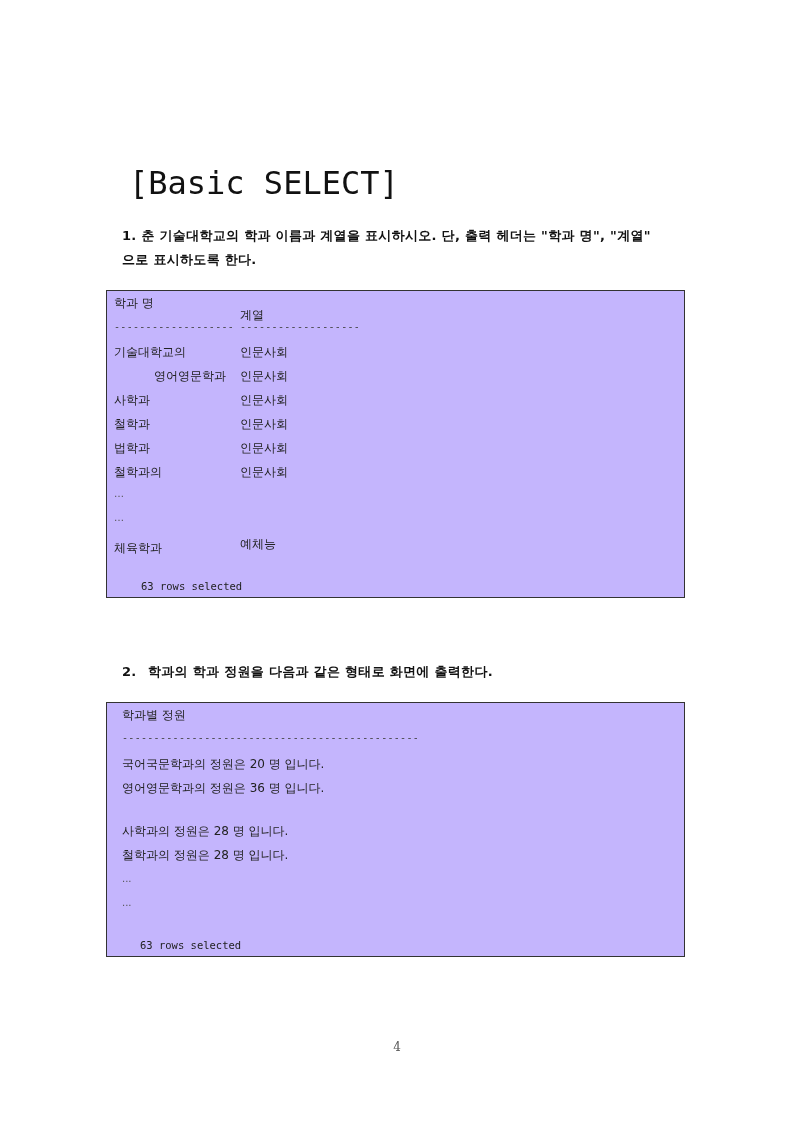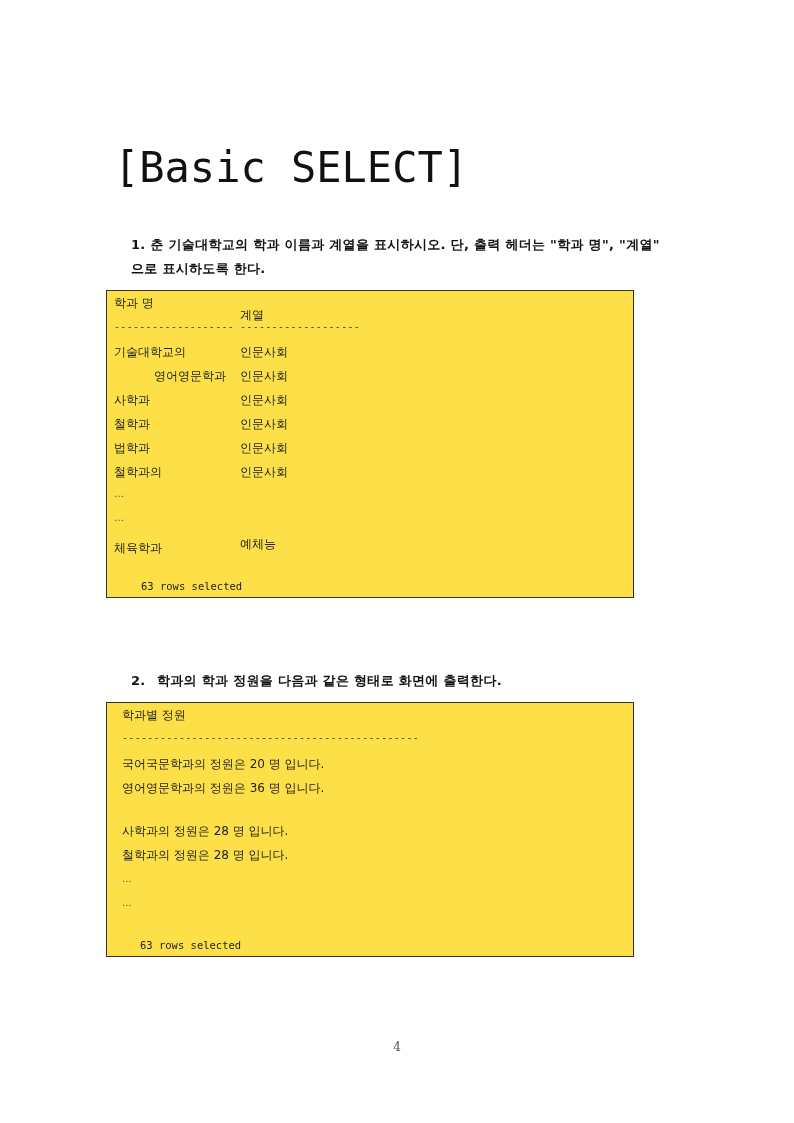--- a/index.html
+++ b/index.html
@@ -12,49 +12,49 @@
       height: 1123px;
       position: relative;
       overflow: hidden;
       color: #000;
     }
     .section-title {
       position: absolute;
       left: 114px;
       top: 146px;
       font-family: "DejaVu Sans Mono", monospace;
-      font-size: 42px;
+      font-size: 32px;
       line-height: 44px;
       letter-spacing: 0px;
-      margin: 0;
+      margin: 15px;
       font-weight: normal;
       color: #111;
     }
     .question {
       position: absolute;
       left: 122px;
       font-family: "DejaVu Sans", sans-serif;
       font-size: 13px;
       font-weight: bold;
       line-height: 24px;
       color: #111;
       letter-spacing: 0.3px;
-      margin: 9px;
+      margin: 0;
     }
     .q1 { top: 224px; width: 570px; }
     .q2 { top: 660px; width: 570px; }
     .q2 .num { display: inline-block; width: 26px; }
 
     .output-box {
       position: absolute;
       left: 106px;
-      width: 528px;
+      width: 579px;
       border: 1.5px solid #333;
       box-sizing: border-box;
-      background: #fde047;
+      background: #c4b5fd;
     }
     .box1 { top: 290px; height: 308px; }
     .box2 { top: 702px; height: 255px; }
 
     .line {
       position: absolute;
       font-family: "DejaVu Sans", sans-serif;
       font-size: 12px;
       line-height: 16px;
       color: #222;

